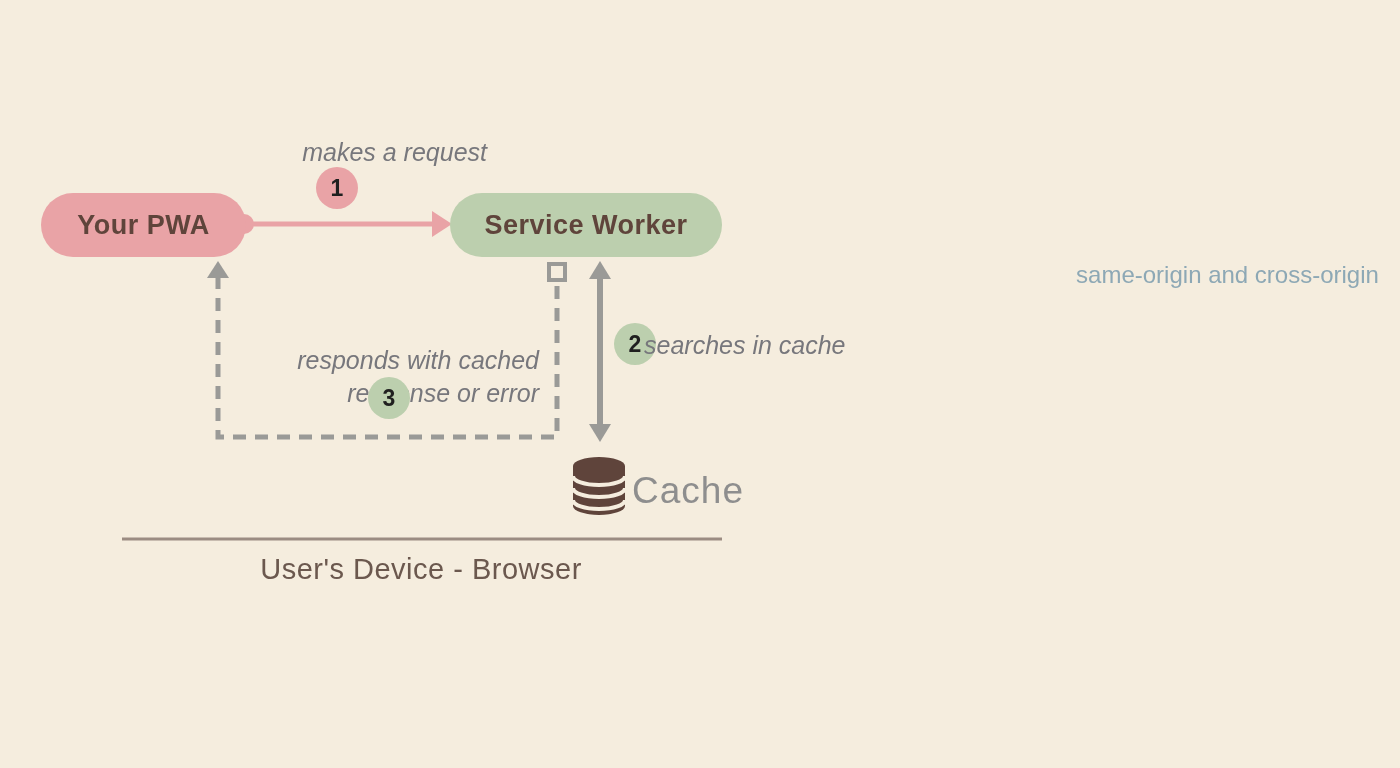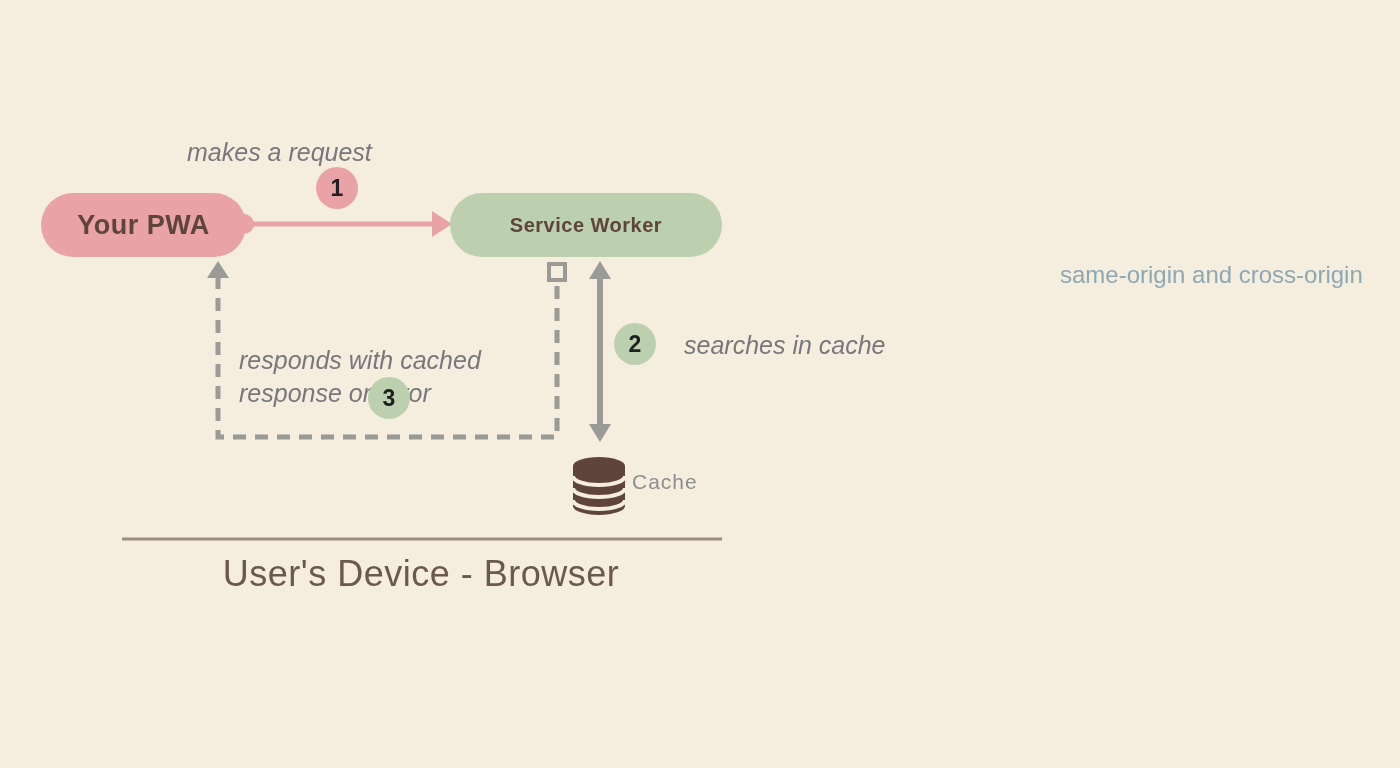--- a/index.html
+++ b/index.html
@@ -20,21 +20,21 @@
     position: absolute;
     display: flex;
     align-items: center;
     justify-content: center;
     border-radius: 999px;
     font-weight: bold;
     letter-spacing: 0.5px;
     color: var(--brown, #5f443b);
   }
   .pill-pwa      { left: 41px;   top: 193px; width: 205px; height: 64px; font-size: 27px; background: var(--pink, #e9a3a6); }
-  .pill-sw       { left: 450px;  top: 193px; width: 272px; height: 64px; font-size: 20px; background: var(--green, #bccfae); }
+  .pill-sw       { left: 450px;  top: 193px; width: 272px; height: 64px; font-size: 27px; background: var(--green, #bccfae); }
   .pill-network  { left: 1085px; top: 188px; width: 285px; height: 65px; font-size: 27px; background: var(--blue, #bfd2d7); }
 
   .step-circle {
     position: absolute;
     width: 42px; height: 42px;
     border-radius: 50%;
     display: flex;
     align-items: center;
     justify-content: center;
     font-weight: bold;
@@ -43,51 +43,51 @@
   }
   .step-1 { left: 316px; top: 167px; background: var(--pink, #e9a3a6); }
   .step-2 { left: 614px; top: 323px; background: var(--green, #bccfae); }
   .step-3 { left: 368px; top: 377px; background: var(--green, #bccfae); }
 
   .flow-label {
     position: absolute;
     font-style: italic;
     font-size: 25px;
     color: var(--text_gray, #77777c);
-    text-align: left;
+    text-align: right;
   }
   .label-request  { left: 187px; top: 138px; width: 300px; }
-  .label-search   { left: 684px; top: 331px; width: 260px; text-align: left; }
+  .label-search   { left: 644px; top: 331px; width: 260px; text-align: left; }
   .label-responds { left: 239px; top: 308px; width: 300px; line-height: 33px; margin-top: 36px; }
 
   .cache-icon-wrap { position: absolute; left: 573px; top: 457px; width: 52px; height: 58px; }
   .db-body  { fill: var(--brown, #5f443b); }
   .db-gap   { stroke: var(--cream, #f5edde); stroke-width: 4; fill: none; }
 
   .cache-label {
     position: absolute;
     left: 632px; top: 470px;
-    font-size: 21px;
+    font-size: 37px;
     color: var(--label_gray, #8e8e8e);
     letter-spacing: 1px;
   }
   .device-label {
     position: absolute;
     left: 171px; top: 553px;
     width: 500px;
     text-align: center;
-    font-size: 36px;
+    font-size: 29px;
     color: var(--device_text, #6b584e);
     letter-spacing: 0.5px;
   }
   .network-subtitle {
     position: absolute;
     left: 1060px; top: 261px;
     width: 335px;
-    text-align: left;
+    text-align: center;
     font-size: 24px;
     color: var(--subtitle_blue, #8da8b5);
   }
 
   
   .pink-stroke  { stroke: var(--pink, #e9a3a6); }
   .pink-fill    { fill: var(--pink, #e9a3a6); }
   .gray-stroke  { stroke: var(--gray, #9a9a97); }
   .gray-fill    { fill: var(--gray, #9a9a97); }
   .square-connector { stroke: var(--gray, #9a9a97); fill: var(--cream, #f5edde); }

